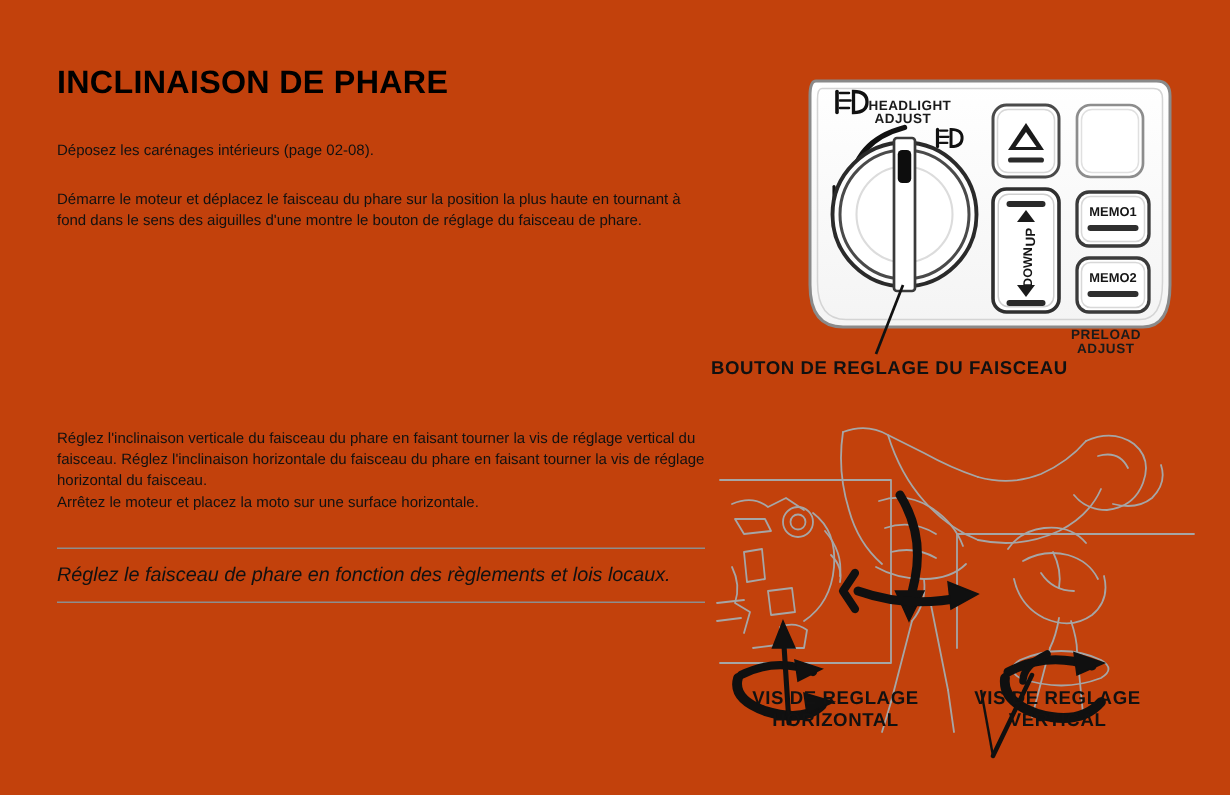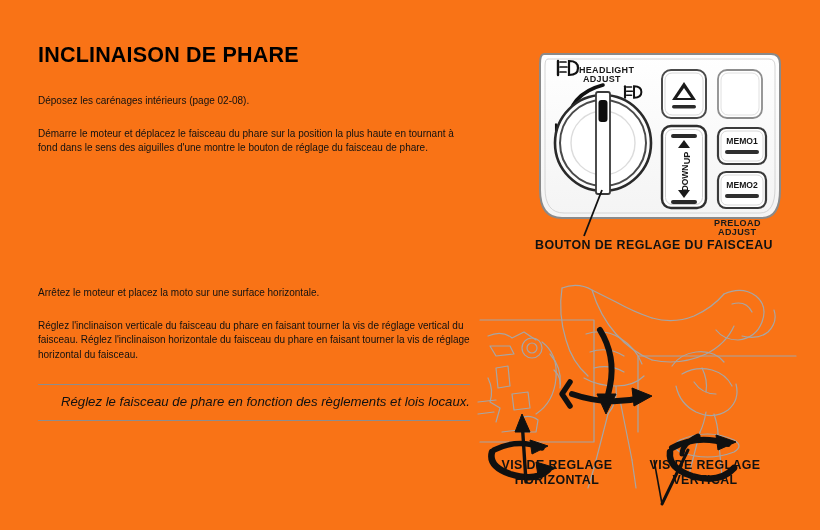--- a/index.html
+++ b/index.html
@@ -14,21 +14,21 @@
     position: relative;
     overflow: hidden;
     font-family: "Liberation Sans", sans-serif;
     color: #0b0b0b;
     -webkit-font-smoothing: antialiased;
   }
 
   .page {
     position: absolute;
     inset: 0;
-    background: #f97316;
+    background: #c2410c;
   }
 
   
   .text-col {
     position: absolute;
     left: 38px;
     top: 44px;
     width: 440px;
   }
 
@@ -58,21 +58,20 @@
     top: 286px;
     width: 440px;
   }
 
   .note-box {
     margin-top: 22px;
     border-top: 1px solid #8d8d8d;
     border-bottom: 1px solid #8d8d8d;
     padding: 8px 0 9px 0;
     width: 432px;
-    text-align: right;
   }
   .note-box .note-text {
     font-size: 13.2px;
     font-style: italic;
     line-height: 1.42;
     margin: 0;
     color: #111;
   }
 
   
@@ -84,40 +83,40 @@
 
   .fig-caption {
     position: absolute;
     font-size: 12.4px;
     font-weight: bold;
     letter-spacing: 0.4px;
     color: #111;
     line-height: 1.18;
     white-space: pre-line;
   }
-  .cap-top   { left: 28px; top: 198px; width: 320px; text-align: center; }
+  .cap-top   { left: 8px; top: 198px; width: 320px; }
   .cap-h     { left: 16px; top: 176px; width: 150px; text-align: center; }
   .cap-v     { left: 164px; top: 176px; width: 150px; text-align: center; }
 
   svg { display: block; overflow: visible; }
 </style>
 </head>
 <body>
 
 <div class="page">
 
   <div class="text-col">
     <h1 class="doc-title">INCLINAISON DE PHARE</h1>
     <p class="para">Déposez les carénages intérieurs (page 02-08).</p>
     <p class="para tight">Démarre le moteur et déplacez le faisceau du phare sur la position la plus haute en tournant à fond dans le sens des aiguilles d'une montre le bouton de réglage du faisceau de phare.</p>
   </div>
 
   <div class="text-col-2">
+    <p class="para tight">Réglez l'inclinaison verticale du faisceau du phare en faisant tourner la vis de réglage vertical du faisceau. Réglez l'inclinaison horizontale du faisceau du phare en faisant tourner la vis de réglage horizontal du faisceau.</p>
     <p class="para">Arrêtez le moteur et placez la moto sur une surface horizontale.</p>
-    <p class="para tight">Réglez l'inclinaison verticale du faisceau du phare en faisant tourner la vis de réglage vertical du faisceau. Réglez l'inclinaison horizontale du faisceau du phare en faisant tourner la vis de réglage horizontal du faisceau.</p>
     <div class="note-box">
       <p class="note-text">Réglez le faisceau de phare en fonction des règlements et lois locaux.</p>
     </div>
   </div>
 
   <div class="fig fig-top">
     <svg width="350" height="225" viewBox="0 0 350 225">
       <defs>
         <linearGradient id="panelShade" x1="0" y1="0" x2="0" y2="1">
           <stop offset="0%" stop-color="#ffffff"></stop>

